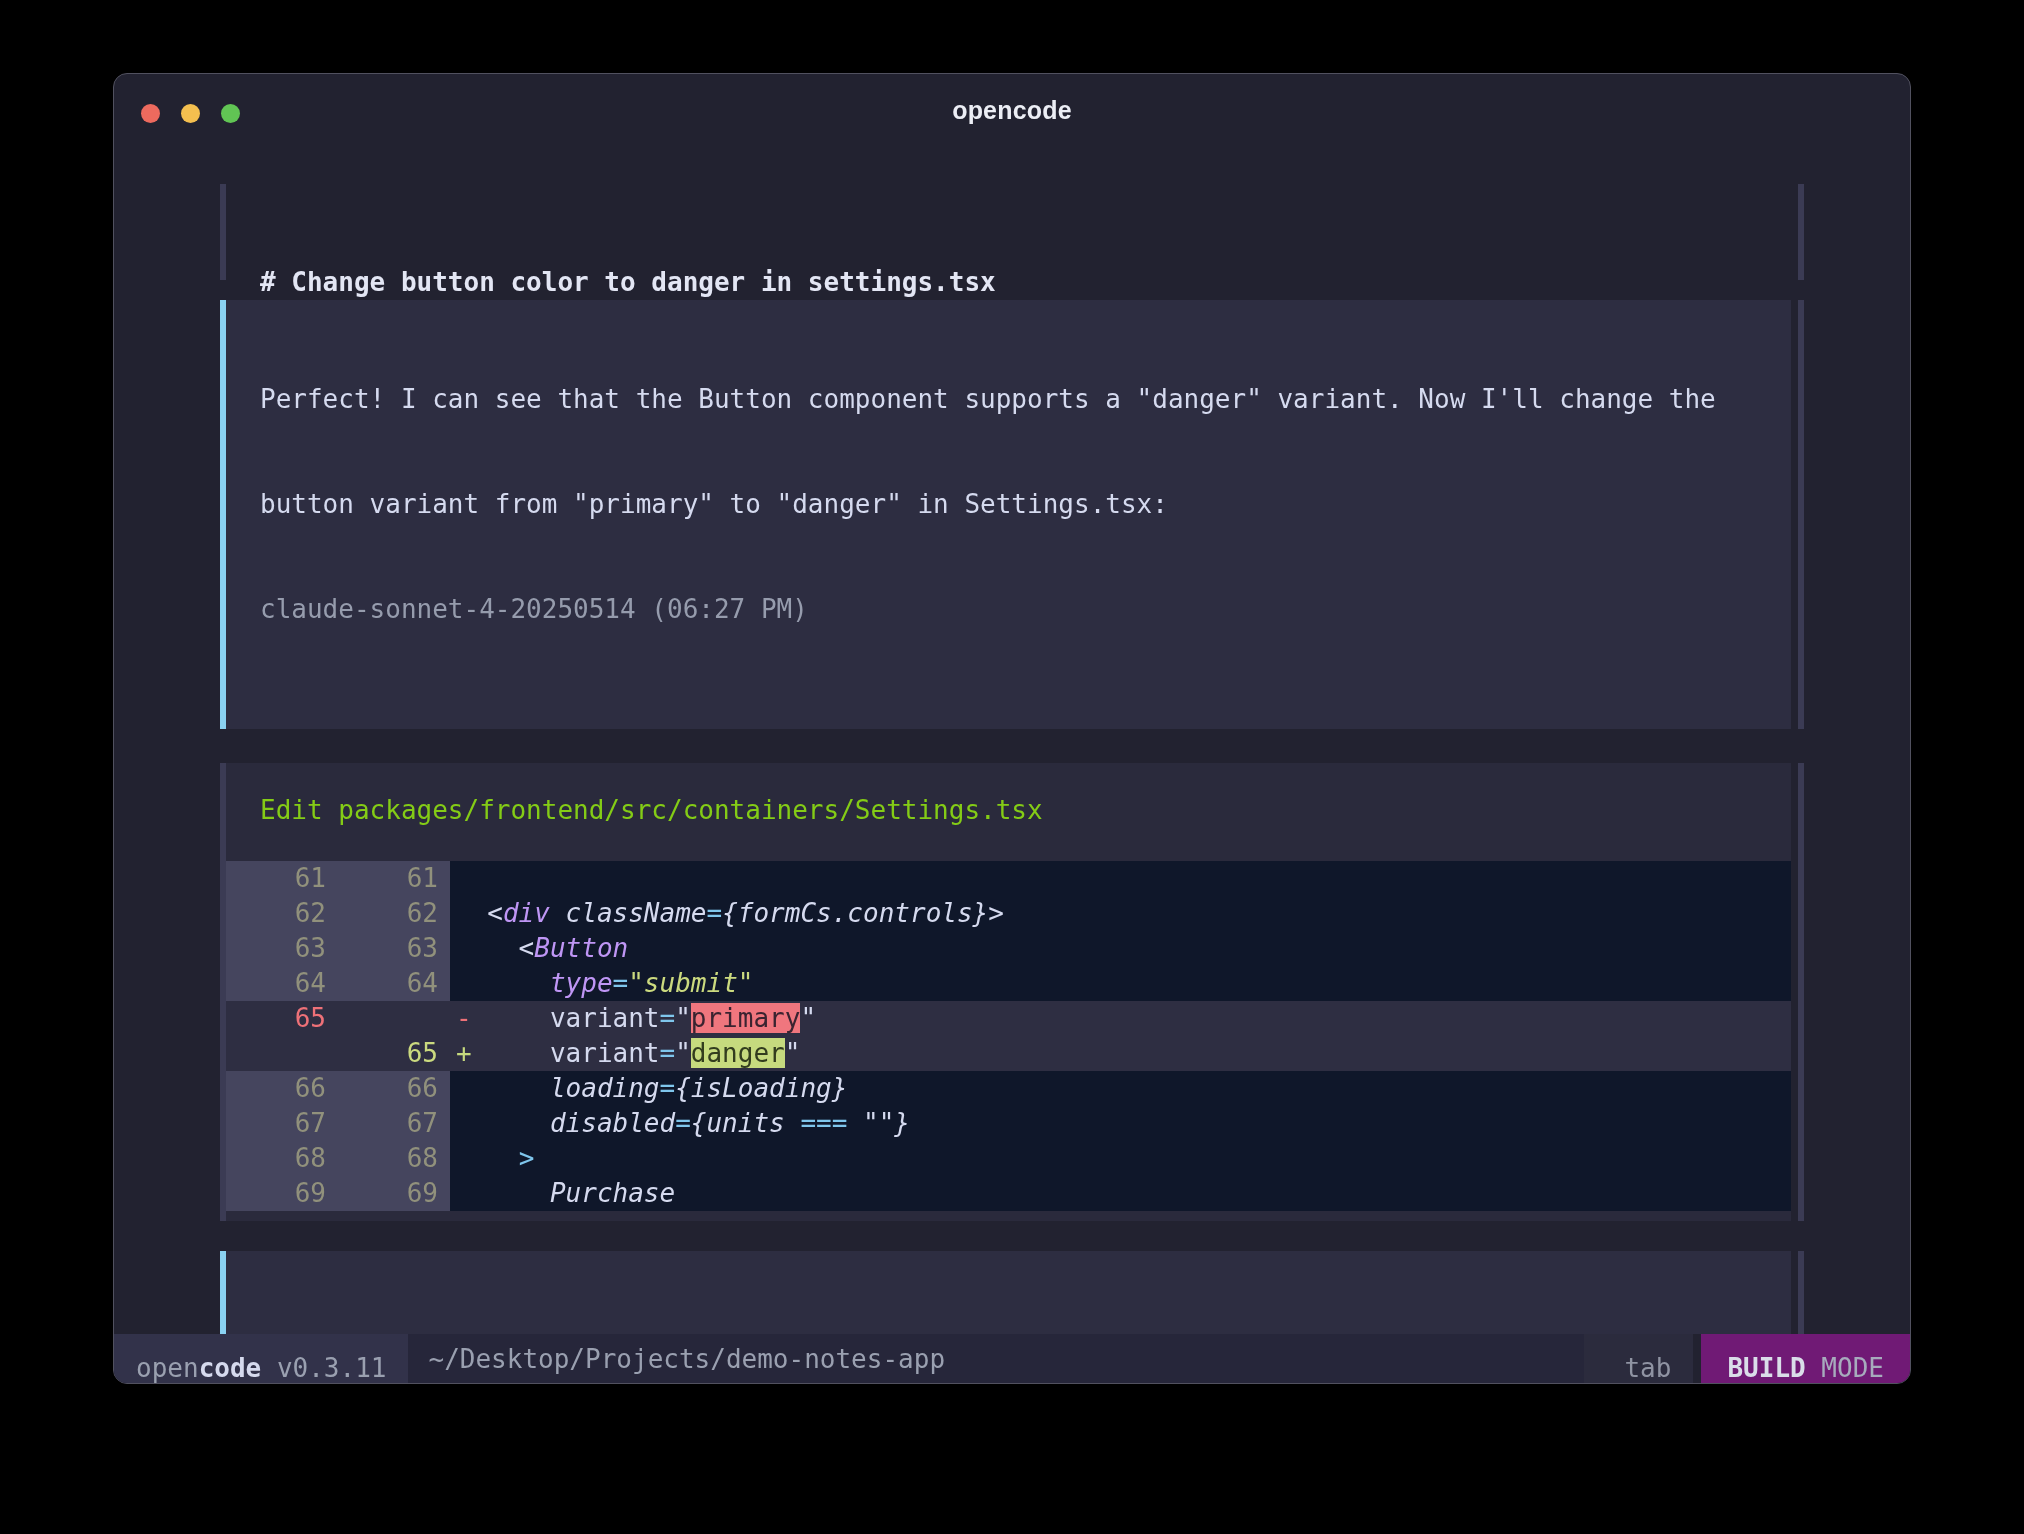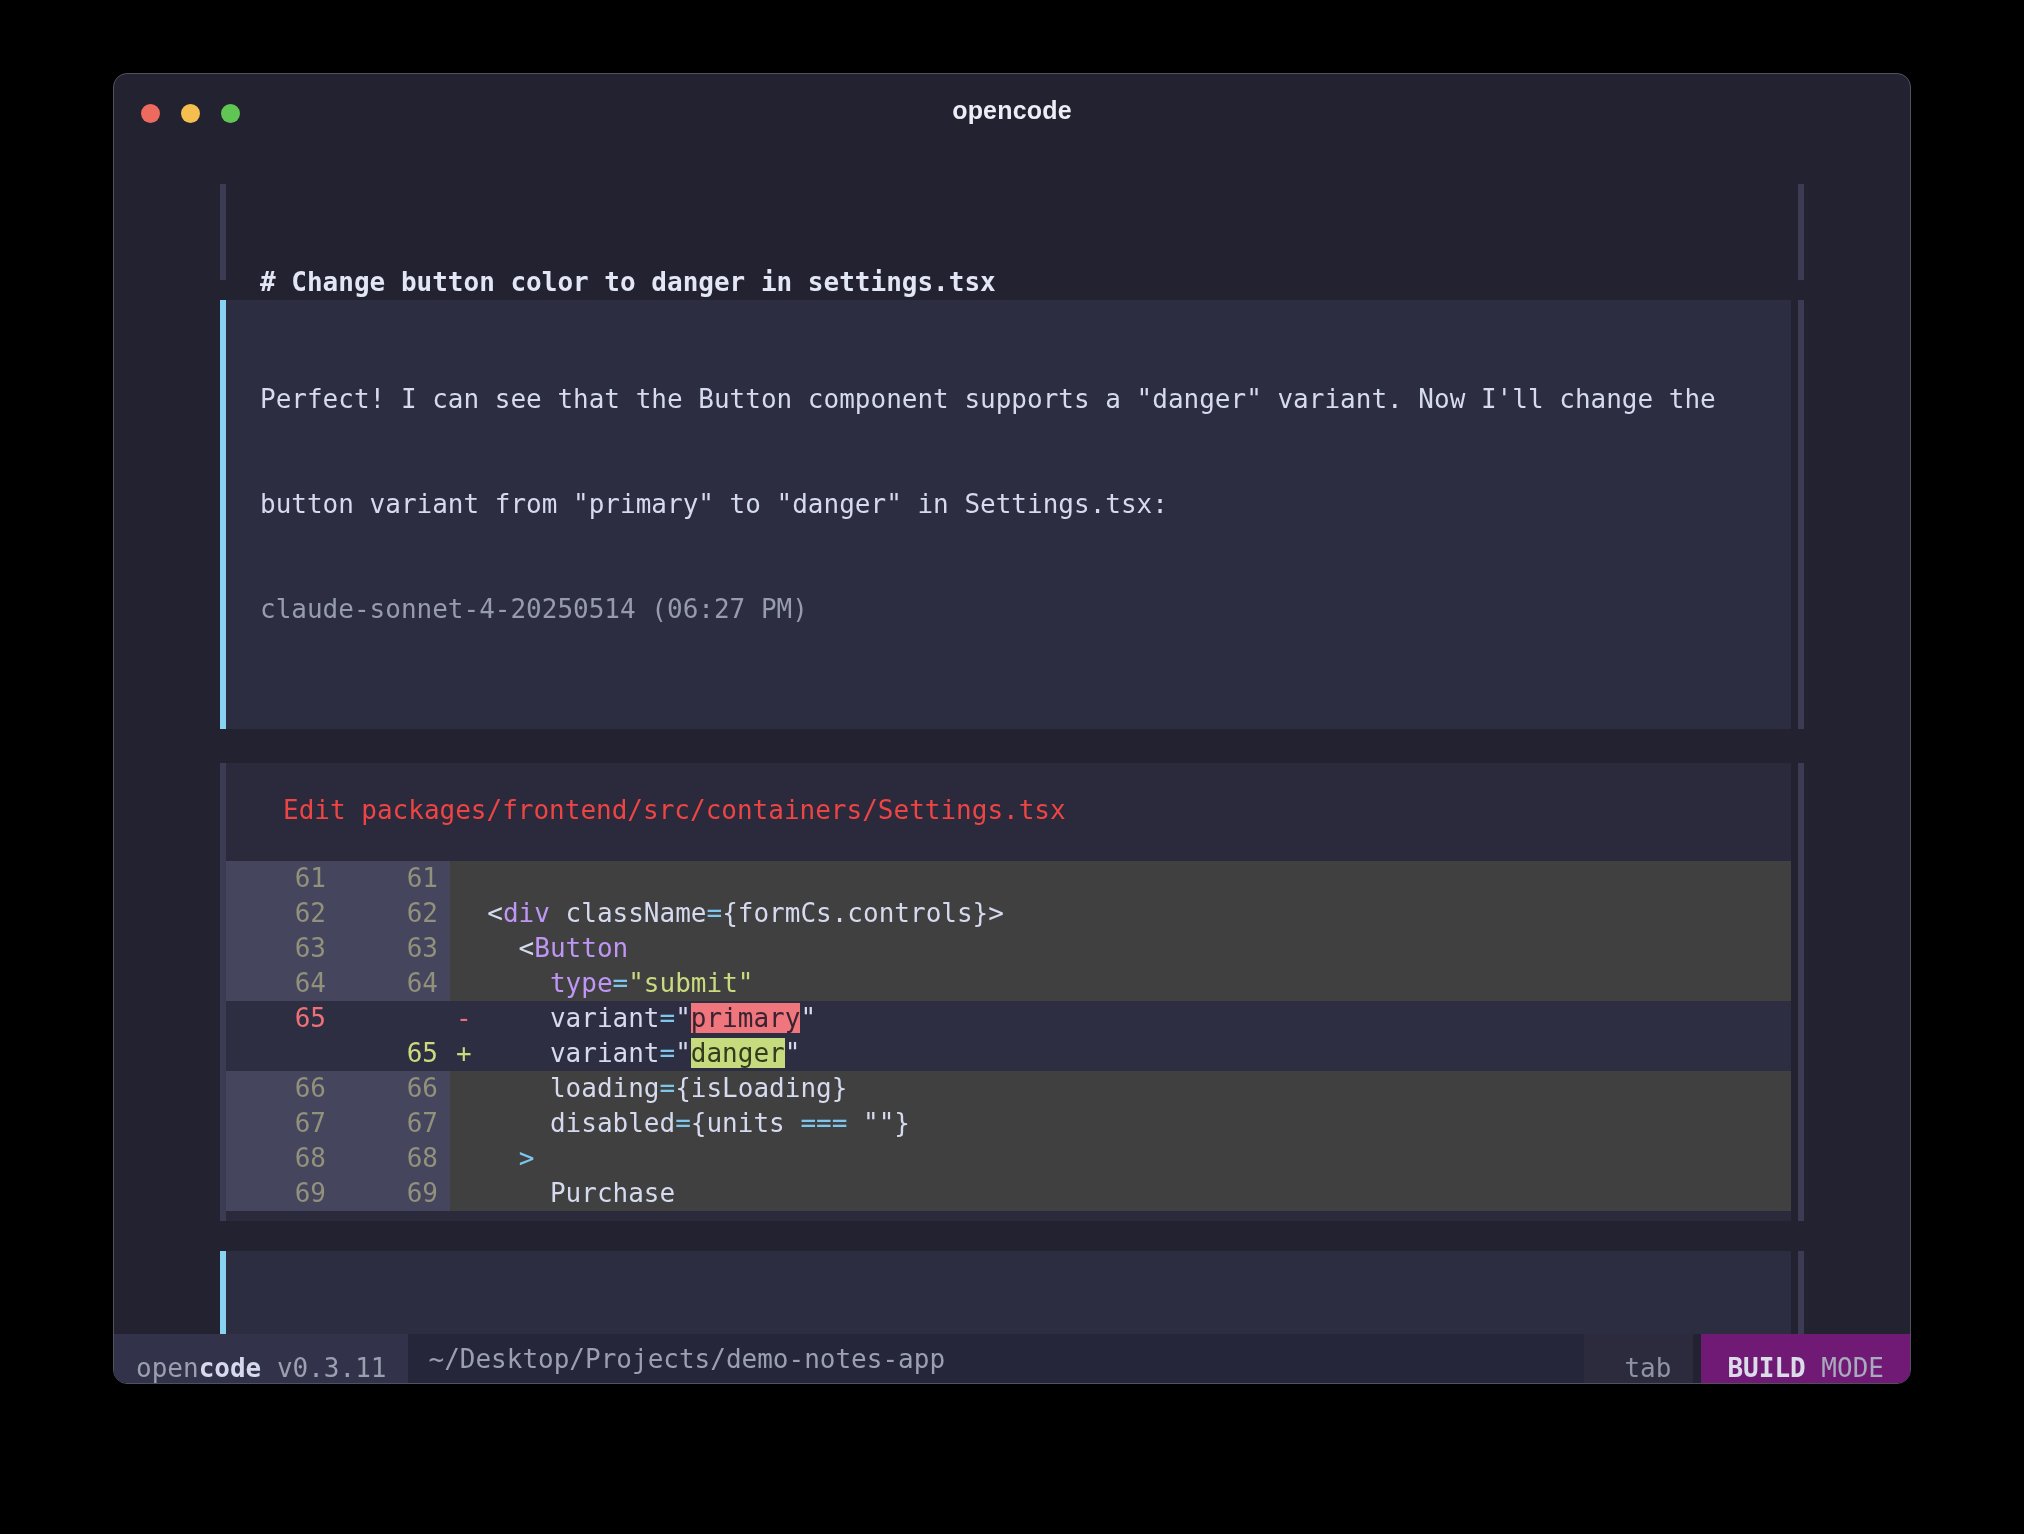--- a/index.html
+++ b/index.html
@@ -39,30 +39,30 @@
   .hspacer { flex:1; }
   .unshare { margin-left:31px; }
   
   .msg-block { margin-bottom:34px; }
   .msg-block.second { margin-bottom:50px; }
   .msg-body { background:#2d2d41; padding:12px 30px 32px 34px; line-height:35px; white-space:pre; }
   .msg-meta { color:#969cad; }
   
   .edit-block { height:458px; margin-bottom:30px; }
   .edit-body { background:#2a2a3c; padding:0; }
-  .edit-title { padding:30px 30px 0 34px; line-height:35px; color:#ef4444; white-space:pre;margin-left:23px; }
+  .edit-title { padding:30px 30px 0 34px; line-height:35px; color:#84cc16; white-space:pre; }
   .diff-table { margin-top:33px; }
   .diff-row { display:flex; height:35px; line-height:35px; }
   .gutter { width:224px; flex:none; display:flex; }
   .onum { width:100px; text-align:right; display:inline-block; }
   .nnum { width:112px; text-align:right; display:inline-block; }
   .codearea { margin:0; flex:1; padding-left:6px; white-space:pre;
               font-family:inherit; font-size:inherit; line-height:35px; }
   .row-ctx .gutter { background:#45455e; }
-  .row-ctx .codearea { background:#404040; }
+  .row-ctx .codearea { background:#0f172a;font-style:italic; }
   .row-del, .row-add { background:#2e2e42; }
   .num-ctx { color:#91917c; }
   .num-del { color:#ee7178; }
   .num-add { color:#cbda7f; }
   .mk-del { color:#ee7178; }
   .mk-add { color:#c6da7e; }
   .mk-ctx { color:#d5daef; }
   .tok-t { color:#d5daef; }
   .tok-kw { color:#bf96f5; }
   .tok-op { color:#7fc6ec; }

